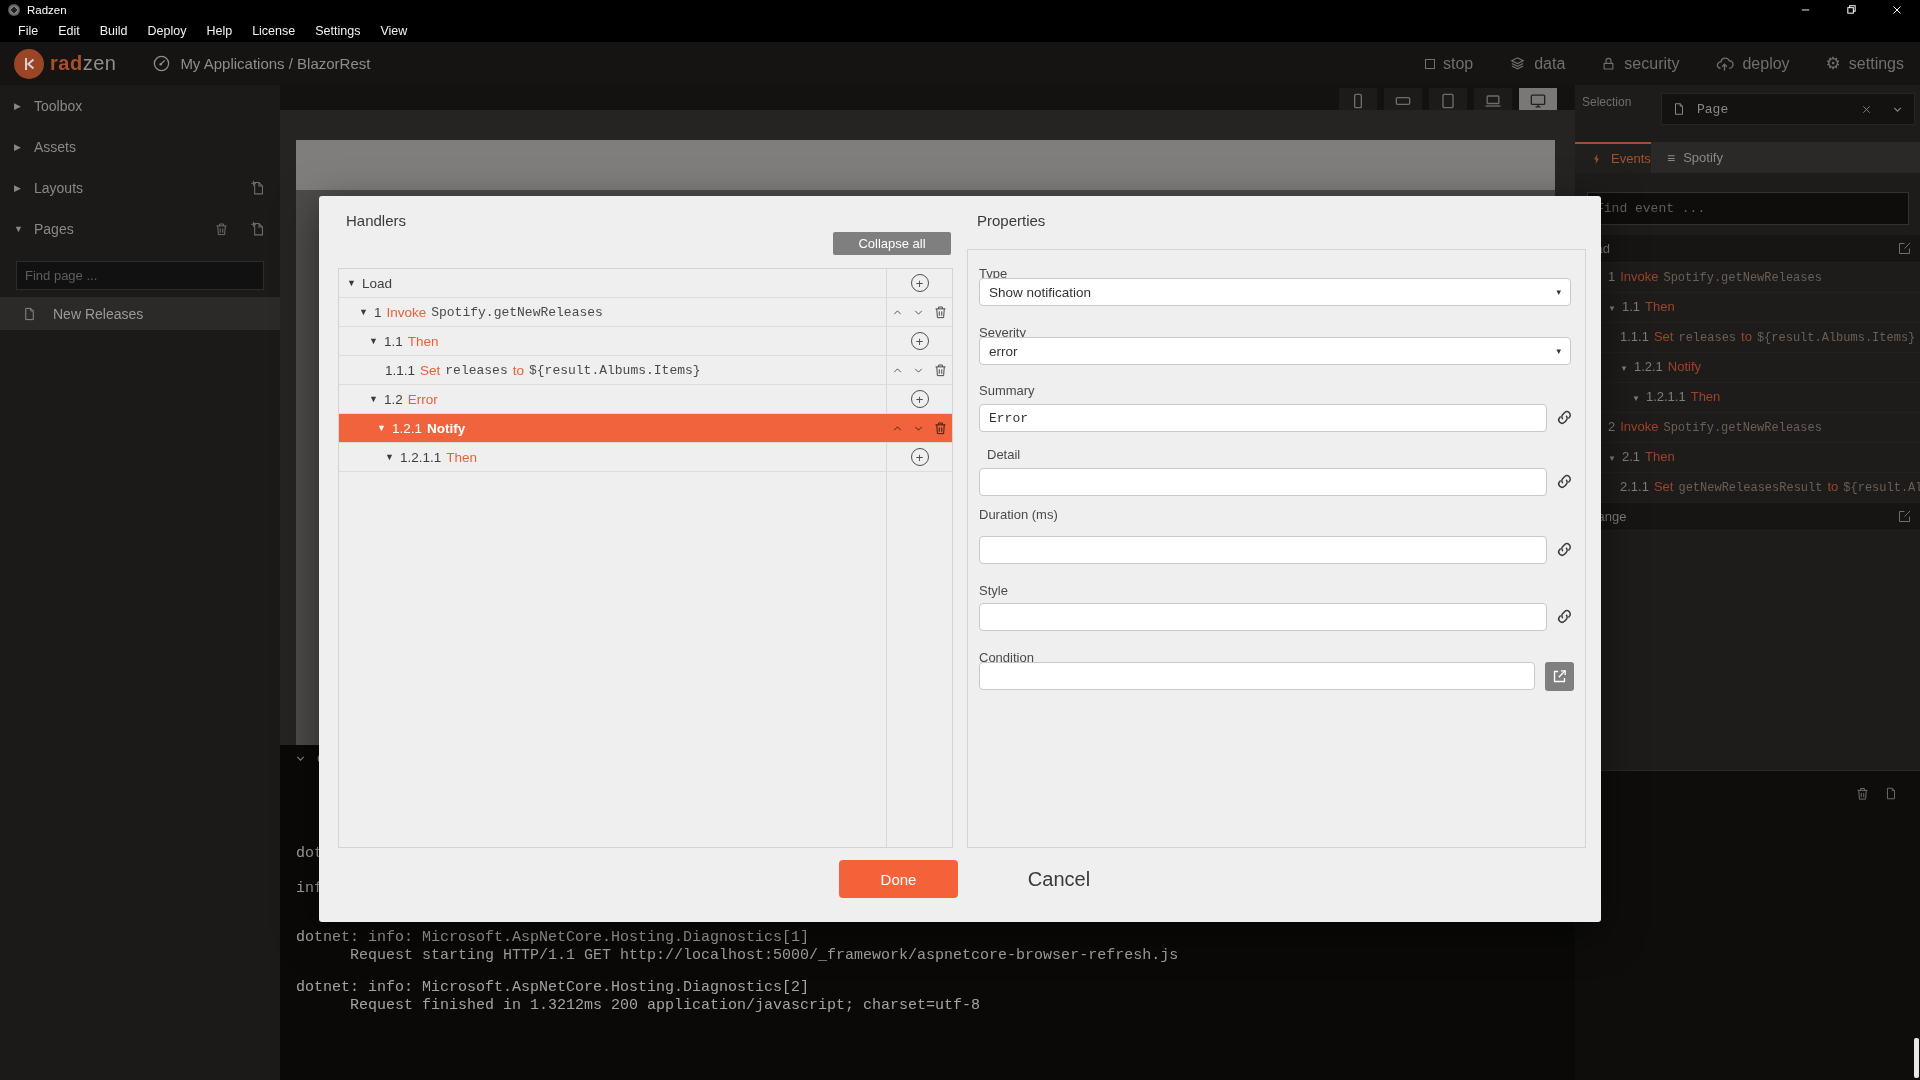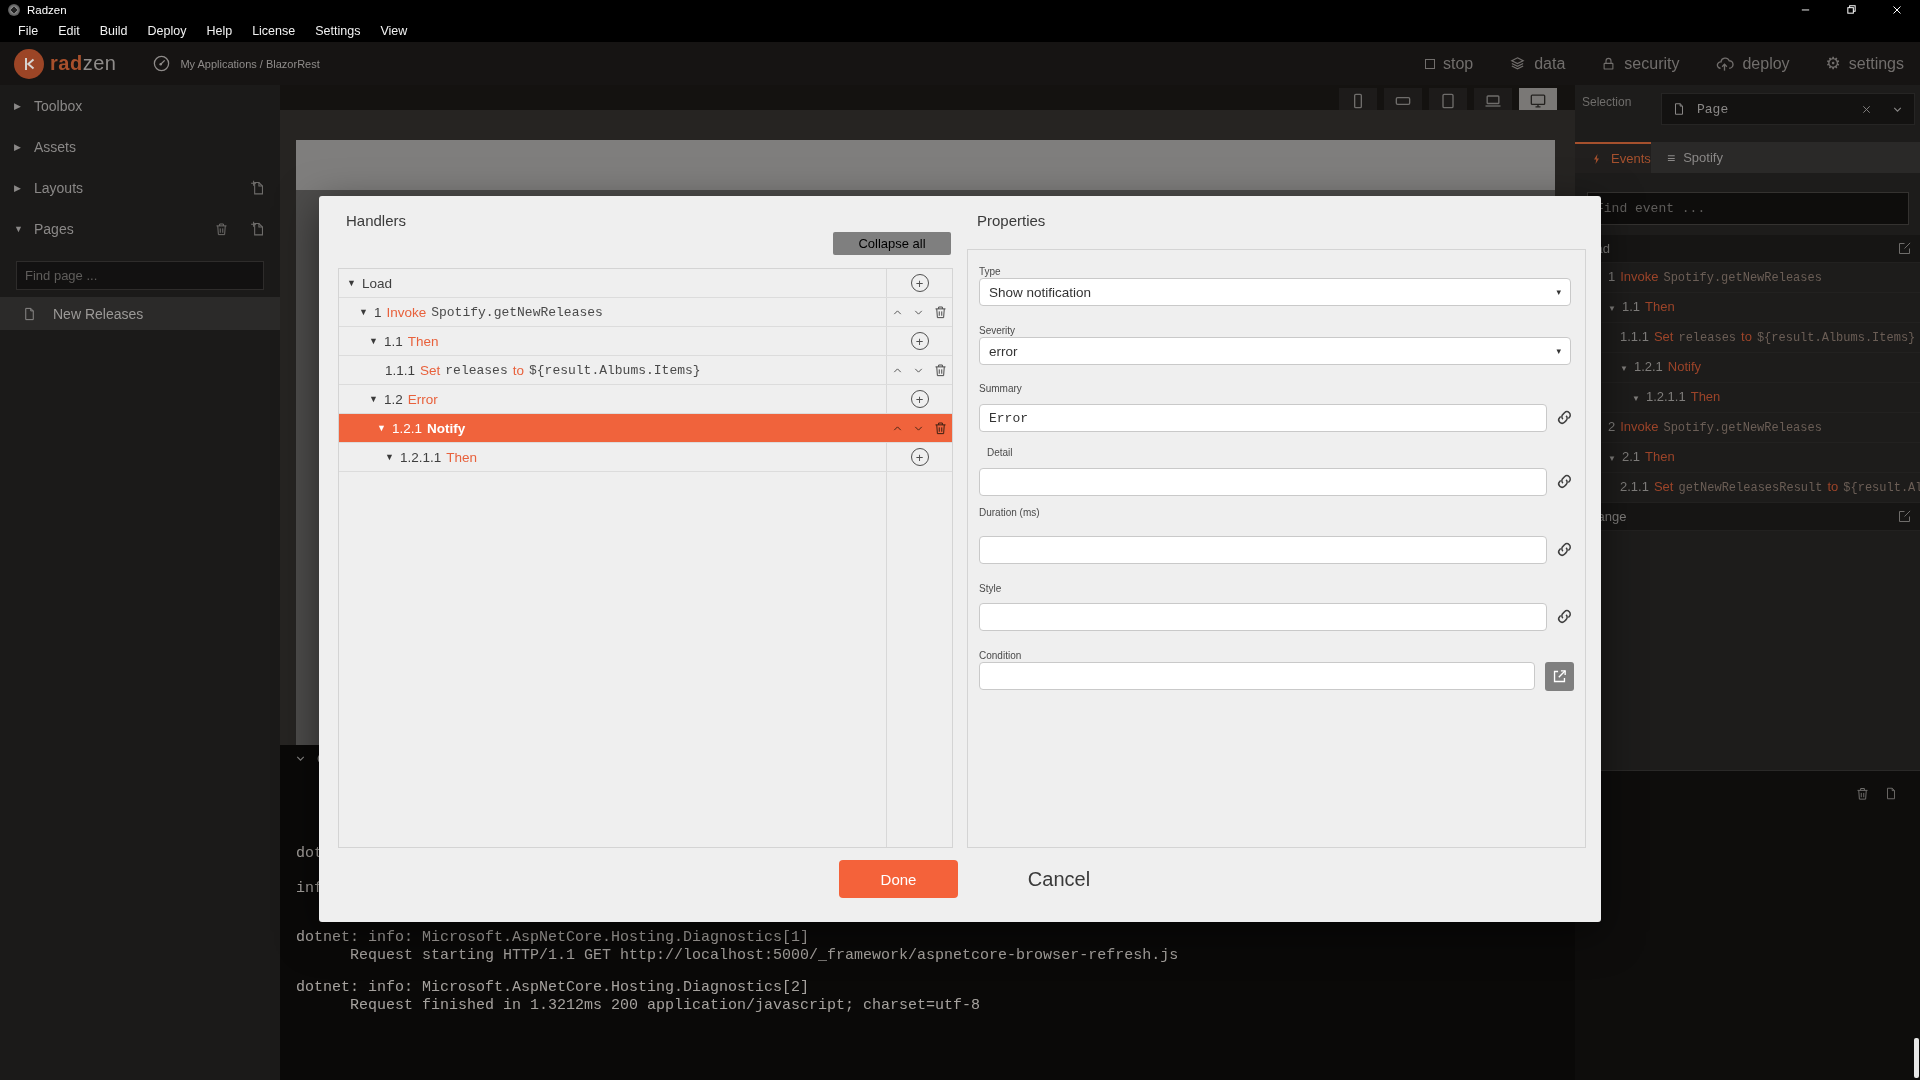--- a/index.html
+++ b/index.html
@@ -10,21 +10,21 @@
   .wbtns{position:absolute;right:0;top:0;height:19px;display:flex}
   .wbtn{width:46px;height:19px;display:flex;align-items:center;justify-content:center;color:#fff;font-size:12px;cursor:default}
   #menubar{position:absolute;left:0;top:19px;width:1920px;height:23px;background:#000;display:flex;align-items:center;padding-left:8px;gap:0}
   #menubar .menu-item{color:#f2f2f2;font-size:12.5px;padding:3px 10px}
   
   #appheader{position:absolute;left:0;top:42px;width:1920px;height:43px;background:#161413;display:flex;align-items:center}
   #logo-badge{width:30px;height:30px;border-radius:50%;background:#9c4526;margin-left:14px;display:flex;align-items:center;justify-content:center}
   #logo-text{margin-left:6px;font-size:20px;letter-spacing:.5px}
   #logo-text .l1{color:#a8502c;font-weight:bold}
   #logo-text .l2{color:#8f8c8a;font-weight:normal}
-  #breadcrumb-wrap{display:flex;align-items:center;margin-left:36px;color:#8f8c8a;font-size:11px;gap:9px}
+  #breadcrumb-wrap{display:flex;align-items:center;margin-left:36px;color:#8f8c8a;font-size:15px;gap:9px}
   #header-actions{position:absolute;right:16px;top:0;height:43px;display:flex;align-items:center;gap:36px}
   .hact{display:flex;align-items:center;gap:8px;color:#716e6c;font-size:16px}
   .hact svg,.hact .glyph{color:#716e6c}
   .stop-sq{display:inline-block;width:10px;height:10px;border:1.5px solid #716e6c}
   
   #sidebar-left{position:absolute;left:0;top:85px;width:280px;height:995px;background:#1b1a19}
   .sect{height:41px;display:flex;align-items:center;padding:0 14px;color:#8a8887;font-size:14px;gap:10px}
   .sect .tri{font-size:9px;color:#8a8887;width:10px}
   .sect .spacer{flex:1}
   .sect .tool{color:#6f6d6b;margin-left:10px}
@@ -63,37 +63,37 @@
   .ev-parts{flex:1;line-height:17px;padding:5px 0}
   .ev .pt-num{color:#7f7d7b;margin-right:5px}
   .ev .pt-kw{color:#9c4429;margin-right:5px}
   .ev .pt-code{color:#6b5e56;font-family:"Liberation Mono",monospace;font-size:12px;margin-right:5px}.lvl1{padding-left:19px}.lvl2{padding-left:33px}.lvl3{padding-left:45px}.lvl4{padding-left:57px}
   #right-divider{position:absolute;left:0;top:685px;width:345px;height:310px;background:#0e0d0c;border-top:1px solid #2a2928}
   #right-icons{position:absolute;right:22px;top:700px;display:flex;gap:14px;color:#6f6d6b}
   #vscroll{position:absolute;right:1px;top:953px;width:5px;height:40px;background:#e8e8e8;border-radius:2px}
   
   #dialog{position:absolute;left:319px;top:196px;width:1282px;height:726px;background:#efefef;border-radius:3px;box-shadow:0 10px 40px rgba(0,0,0,.5);z-index:100}
   .panel-title{position:absolute;top:16px;font-size:15px;color:#3a3a3a}
-  #collapse-all{position:absolute;left:514px;top:36px;width:118px;height:23px;background:#7f7f7f;color:#000000;font-size:13px;border:none;border-radius:2px}
+  #collapse-all{position:absolute;left:514px;top:36px;width:118px;height:23px;background:#7f7f7f;color:#ffffff;font-size:13px;border:none;border-radius:2px}
   #handlers-box{position:absolute;left:19px;top:72px;width:615px;height:580px;border:1px solid #d4d4d4}
   #handlers-sep{position:absolute;left:547px;top:0;bottom:0;border-left:1px solid #d8d8d8}
   .h-row{position:relative;height:29px;display:flex;align-items:center;border-bottom:1px solid #dcdcdc;font-size:13.5px}
   .h-row .tri{font-size:9px;color:#3a3a3a;margin-right:6px}
   .h-row .pt-num{color:#3f3f3f;margin-right:5px}
   .h-row .pt-kw{color:#e8613c;margin-right:5px}
   .h-row .pt-kwb{color:#e8613c;font-weight:bold;margin-right:5px}
   .h-row .pt-code{color:#4a4a4a;font-family:"Liberation Mono",monospace;font-size:13px;margin-right:5px}
   .h-row.sel{background:#f0633c}
   .h-row.sel .tri,.h-row.sel .pt-num,.h-row.sel .pt-kw{color:#fff}
   .h-row.sel .pt-kwb{color:#fff;font-weight:bold}
   .h-acts{position:absolute;left:547px;top:0;width:67px;height:100%;display:flex;align-items:center;justify-content:center;gap:8px;color:#4a4a4a}
   .h-row.sel .h-acts{color:#3b1f12}
   .circle-plus{width:18px;height:18px;border:1px solid #4f4f4f;border-radius:50%;display:flex;align-items:center;justify-content:center;font-size:13px;color:#4f4f4f;line-height:1}
   #props-box{position:absolute;left:648px;top:53px;width:619px;height:599px;border:1px solid #d4d4d4}
-  .f-label{position:absolute;left:660px;font-size:10px;color:#4a4a4a}
+  .f-label{position:absolute;left:660px;font-size:13px;color:#4a4a4a}
   .f-select{position:absolute;left:660px;width:592px;height:28px;background:#fff;border:1px solid #c9c9c9;border-radius:4px;font-size:13.5px;color:#333;display:flex;align-items:center;padding:0 9px}
   .f-select .caret{position:absolute;right:9px;font-size:9px;color:#333}
   .f-input{position:absolute;left:660px;width:568px;height:28px;background:#fff;border:1px solid #c9c9c9;border-radius:4px;font-size:13.5px;color:#333;padding:0 9px}
   .f-input.mono{font-family:"Liberation Mono",monospace;font-size:13px}
   .f-icon{position:absolute;left:1236px;width:20px;height:20px;color:#3f3f3f}
   #condition-btn{position:absolute;left:1226px;width:29px;height:29px;background:#7f7f7f;border:none;border-radius:3px;display:flex;align-items:center;justify-content:center}
   #done-btn{position:absolute;left:520px;top:664px;width:119px;height:38px;background:#f4623a;color:#fff;border:none;border-radius:4px;font-size:15px}
   #cancel-btn{position:absolute;left:680px;top:664px;width:120px;height:38px;background:transparent;color:#3a3a3a;border:none;font-size:20px}
   svg{display:block}
 </style>

